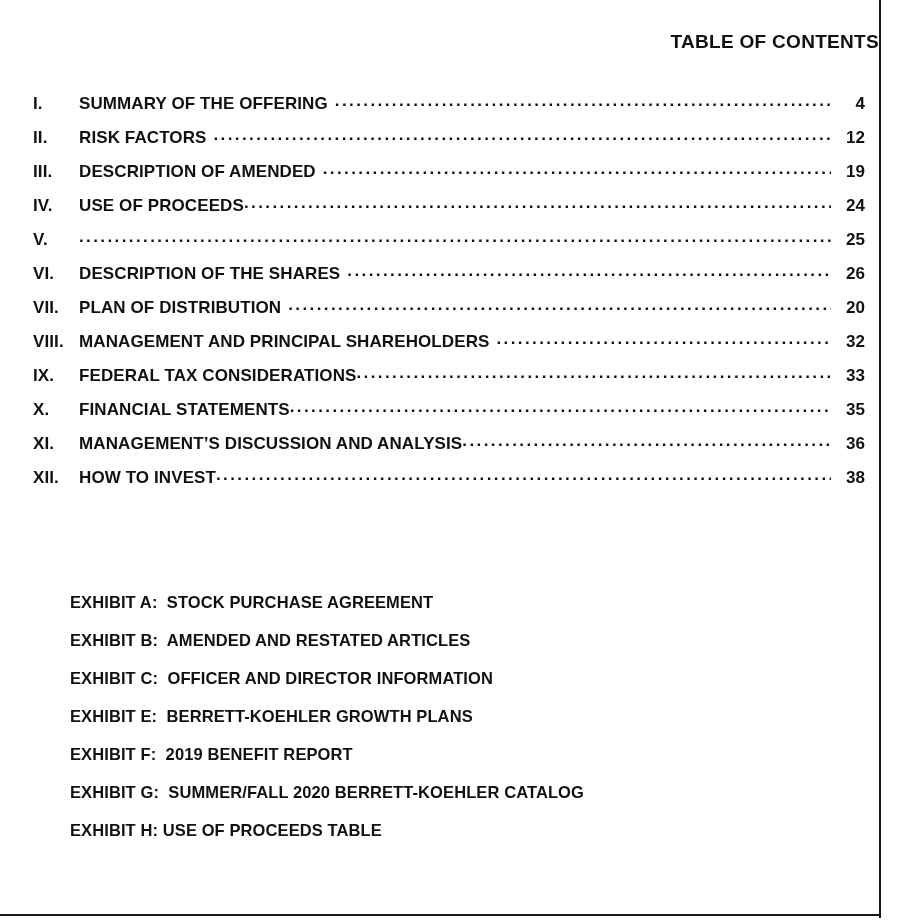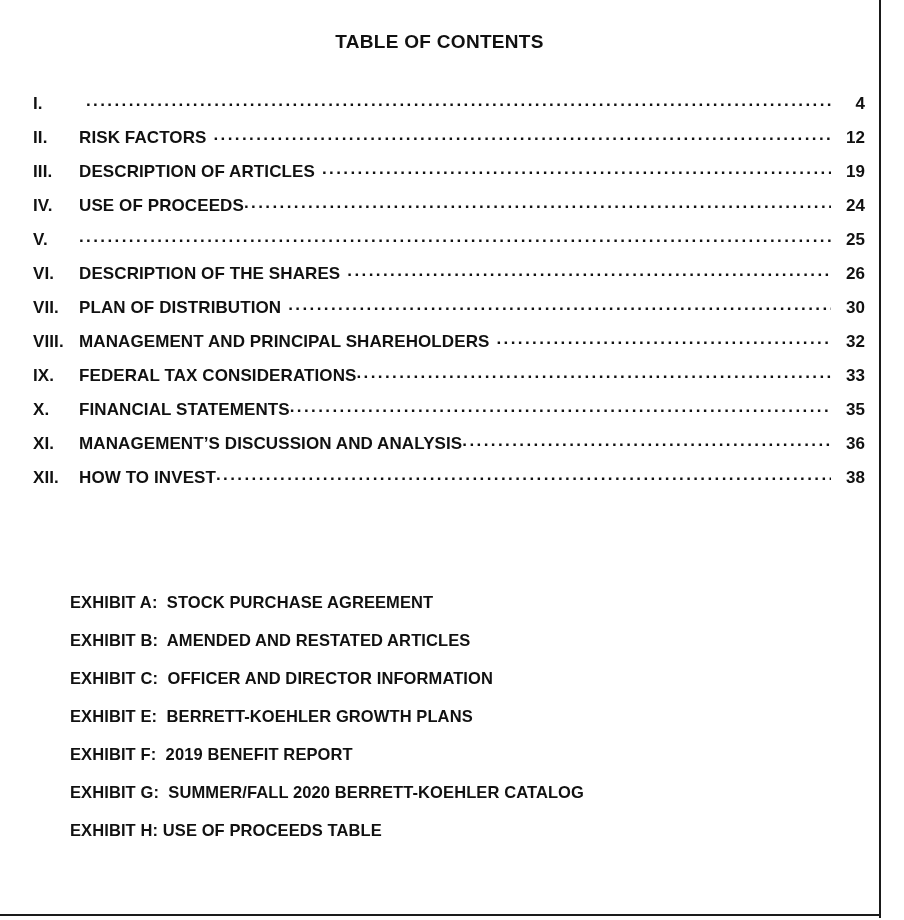--- a/index.html
+++ b/index.html
@@ -37,21 +37,21 @@
     height: 2px;
     background: #1a1a1a;
   }
 
   
   .doc-title {
     position: absolute;
     top: 30px;
     left: 0;
     width: 879px;
-    text-align: center;
+    text-align: right;
     font-size: 19px;
     font-weight: bold;
     letter-spacing: 0.3px;
     line-height: 24px;
     white-space: pre;
   }
 
   
   .toc {
     position: absolute;
@@ -137,34 +137,35 @@
 <div class="page">
 
   <div class="page-border-right"></div>
   <div class="page-border-bottom"></div>
 
   <div class="doc-title">TABLE OF CONTENTS</div>
 
   <div class="toc">
       <div class="toc-row">
         <span class="toc-numeral">I.</span>
+        <span class="toc-label">SUMMARY OF THE OFFERING</span>
         <span class="toc-gap"></span>
         <span class="toc-leader"></span>
         <span class="toc-page">4</span>
       </div>
       <div class="toc-row">
         <span class="toc-numeral">II.</span>
         <span class="toc-label">RISK FACTORS</span>
         <span class="toc-gap"></span>
         <span class="toc-leader"></span>
         <span class="toc-page">12</span>
       </div>
       <div class="toc-row">
         <span class="toc-numeral">III.</span>
-        <span class="toc-label">DESCRIPTION OF ARTICLES</span>
+        <span class="toc-label">DESCRIPTION OF AMENDED</span>
         <span class="toc-gap"></span>
         <span class="toc-leader"></span>
         <span class="toc-page">19</span>
       </div>
       <div class="toc-row">
         <span class="toc-numeral">IV.</span>
         <span class="toc-label">USE OF PROCEEDS</span>
         <span class="toc-gap tight"></span>
         <span class="toc-leader"></span>
         <span class="toc-page">24</span>
@@ -180,21 +181,21 @@
         <span class="toc-label">DESCRIPTION OF THE SHARES</span>
         <span class="toc-gap"></span>
         <span class="toc-leader"></span>
         <span class="toc-page">26</span>
       </div>
       <div class="toc-row">
         <span class="toc-numeral">VII.</span>
         <span class="toc-label">PLAN OF DISTRIBUTION</span>
         <span class="toc-gap"></span>
         <span class="toc-leader"></span>
-        <span class="toc-page">30</span>
+        <span class="toc-page">20</span>
       </div>
       <div class="toc-row">
         <span class="toc-numeral">VIII.</span>
         <span class="toc-label">MANAGEMENT AND PRINCIPAL SHAREHOLDERS</span>
         <span class="toc-gap"></span>
         <span class="toc-leader"></span>
         <span class="toc-page">32</span>
       </div>
       <div class="toc-row">
         <span class="toc-numeral">IX.</span>

